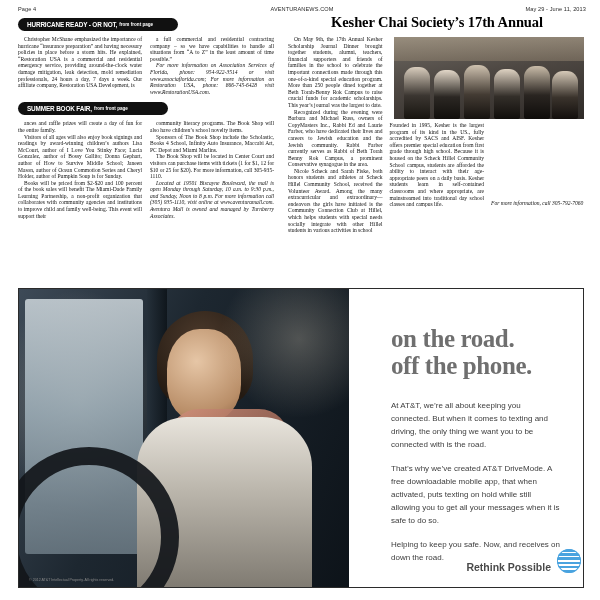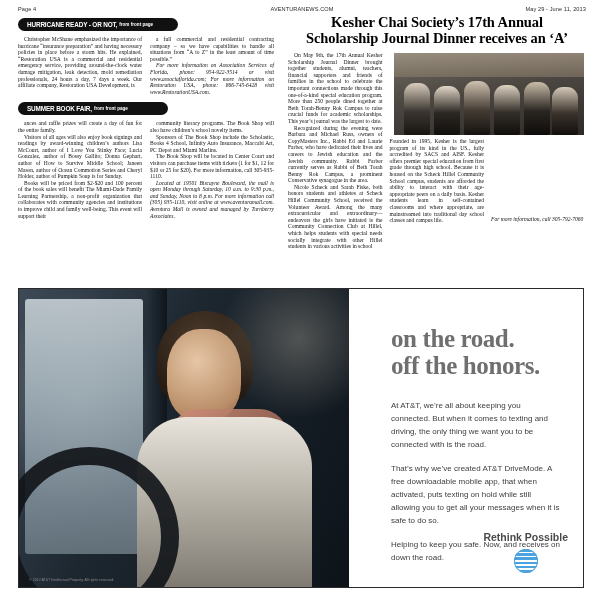--- a/index.html
+++ b/index.html
@@ -189,22 +189,22 @@
     margin-bottom: 20px;
   }
   .ad-body p {
     font-family: "Liberation Sans", sans-serif;
     font-size: 8px;
     line-height: 13px;
     color: #3d3d3d;
     margin-bottom: 11px;
   }
   .att-logo {
-    position: absolute; right: 15px; bottom: 14px;
-    display: flex; align-items: center; gap: 6px; flex-direction: column;
+    position: absolute; right: 2px; bottom: 14px;
+    display: flex; align-items: flex-end; gap: 6px;
   }
   .att-logo .tag {
     font-family: "Liberation Sans", sans-serif;
     font-weight: bold; font-size: 10.5px; color: #4a4a4a;
   }
   .att-globe {
     width: 24px; height: 24px; border-radius: 50%;
     background:
       repeating-linear-gradient(180deg, #4aa3df 0 2.6px, #ffffff 2.6px 4.2px);
     box-shadow: inset 0 0 0 1px #4aa3df;
@@ -259,21 +259,20 @@
         <p class="body">Sponsors of The Book Shop include the Scholastic, Books 4 School, Infinity Auto Insurance, Maccabi Art, PC Depot and Miami Marlins.</p>
         <p class="body">The Book Shop will be located in Center Court and visitors can purchase items with tickets (1 for $1, 12 for $10 or 25 for $20). For more information, call 305-935-1110.</p>
         <p class="body ital">Located at 19501 Biscayne Boulevard, the mall is open Monday through Saturday, 10 a.m. to 9:30 p.m., and Sunday, Noon to 8 p.m. For more information call (305) 935-1110, visit online at www.aventuramall.com.   Aventura Mall is owned and managed by Turnberry Associates.</p>
       </div>
     </div>
   </div>
 
   <div class="right-block">
     <div class="headline">
       <div>Kesher Chai Society’s 17th Annual</div>
-      <div>Scholarship Journal Dinner receives an ‘A’</div>
     </div>
 
     <div class="right-cols">
       <div class="col">
         <p class="body">On May 9th, the 17th Annual Kesher Scholarship Journal Dinner brought together students, alumni, teachers, financial supporters and friends of families in the school to celebrate the important connections made through this one-of-a-kind special education program. More than 250 people dined together at Beth Torah-Benny Rok Campus to raise crucial funds for academic scholarships. This year’s journal was the largest to date.</p>
         <p class="body">Recognized during the evening were Barbara and Michael Russ, owners of CopyMasters Inc., Rabbi Ed and Laurie Farber, who have dedicated their lives and careers to Jewish education and the Jewish community. Rabbi Farber currently serves as Rabbi of Beth Torah Benny Rok Campus, a prominent Conservative synagogue in the area.</p>
         <p class="body">Nicole Scheck and Sarah Fiske, both honors students and athletes at Scheck Hillel Community School, received the Volunteer Award. Among the many extracurricular and extraordinary—endeavors the girls have initiated is the Community Connection Club at Hillel, which helps students with special needs socially integrate with other Hillel students in various activities in school</p>
       </div>
       <div class="col" style="width:196px;">
         <div class="photo" style="margin-left:4px;">
@@ -308,21 +307,21 @@
       <div class="scarf"></div>
       <div class="person-body"></div>
       <div class="wheel"></div>
       <div class="glow"></div>
       <div class="ad-legal">© 2012 AT&amp;T Intellectual Property. All rights reserved.</div>
     </div>
 
     <div class="ad-copy">
       <div class="ad-head">
         <div>on the road.</div>
-        <div>off the honors.</div>
+        <div>off the phone.</div>
       </div>
       <div class="ad-body">
         <p>At AT&amp;T, we’re all about keeping you connected. But when it comes to texting and driving, the only thing we want you to be connected with is the road.</p>
         <p>That’s why we’ve created AT&amp;T DriveMode. A free downloadable mobile app, that when activated, puts texting on hold while still allowing you to get all your messages when it is safe to do so.</p>
         <p>Helping to keep you safe. Now, and receives on down the road.</p>
       </div>
 
       <div class="att-logo">
         <span class="tag">Rethink Possible</span>
         <span class="att-globe"></span>

